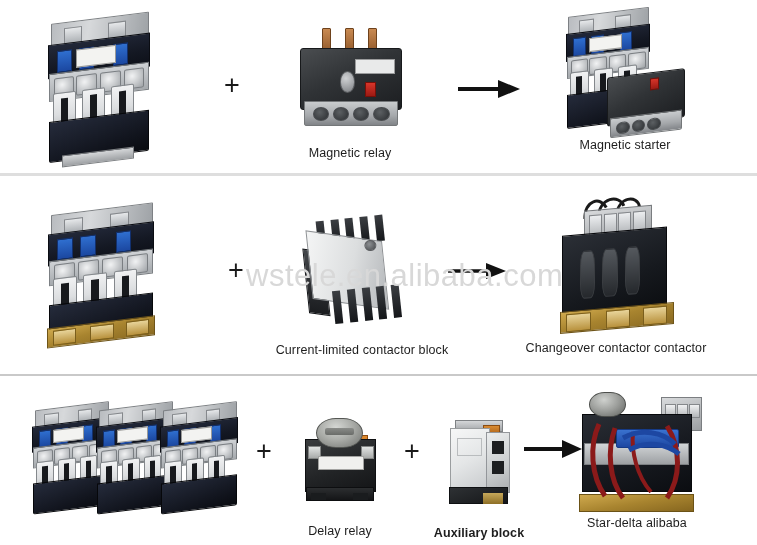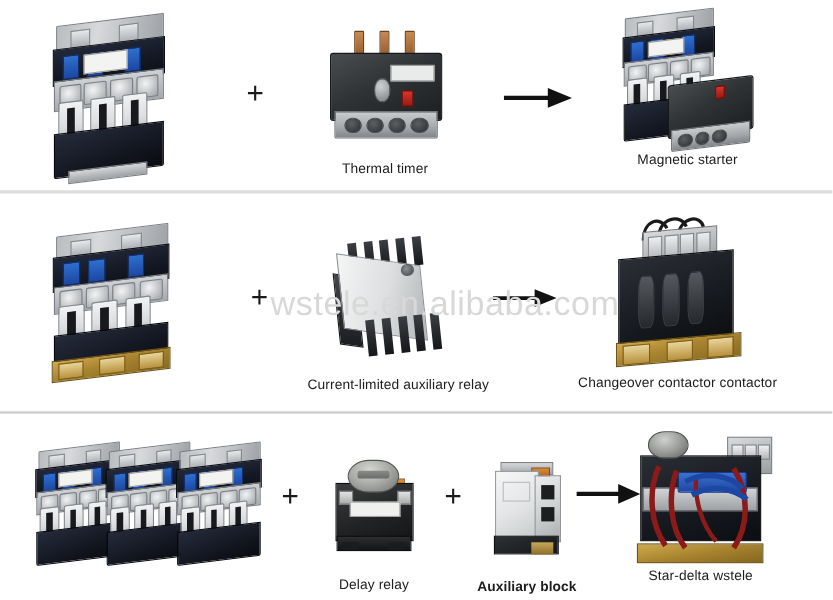--- a/index.html
+++ b/index.html
@@ -456,21 +456,21 @@
         <div class="rl-dial"></div>
         <div class="rl-plate"></div>
         <div class="rl-reset"></div>
         <div class="rl-base">
             <i></i>
             <i></i>
             <i></i>
             <i></i>
           </div>
       </div>
-      <div class="caption" style="margin-top:20px;">Thermal timer</div>
+      <div class="caption" style="margin-top:20px;">Magnetic relay</div>
     </div>
 
     <div class="arrow" style="left:458px; top:78px;">
       <svg width="62" height="22" viewBox="0 0 62 22">
         <line x1="0" y1="11" x2="42" y2="11" stroke="#111111" stroke-width="4"></line>
         <polygon points="40,2 62,11 40,20" fill="#111111"></polygon>
       </svg>
     </div>
 
     <div class="slot" style="left:545px; top:12px; width:160px;">
@@ -556,21 +556,21 @@
         <div class="ab-face"></div>
         <div class="ab-screw"></div>
         <div class="ab-fingers-bot">
             <i></i>
             <i></i>
             <i></i>
             <i></i>
             <i></i>
           </div>
       </div>
-      <div class="caption" style="margin-top:18px;">Current-limited auxiliary relay</div>
+      <div class="caption" style="margin-top:18px;">Current-limited contactor block</div>
     </div>
 
     <div class="arrow" style="left:448px; top:82px;">
       <svg width="58" height="20" viewBox="0 0 58 20">
         <line x1="0" y1="10" x2="40" y2="10" stroke="#111111" stroke-width="3.5"></line>
         <polygon points="38,2 58,10 38,18" fill="#111111"></polygon>
       </svg>
     </div>
 
     <div class="slot" style="left:505px; top:14px; width:222px;">
@@ -730,17 +730,17 @@
           <svg viewBox="0 0 132 122" preserveAspectRatio="none">
             <path d="M28 32 C18 54 20 84 34 104" stroke="#8b1a1a" stroke-width="5" fill="none"></path>
             <path d="M44 36 C36 58 38 88 52 106" stroke="#8b1a1a" stroke-width="5" fill="none"></path>
             <path d="M96 34 C110 56 110 86 96 106" stroke="#8b1a1a" stroke-width="5" fill="none"></path>
             <path d="M62 40 C60 60 66 84 80 100" stroke="#8b1a1a" stroke-width="4" fill="none"></path>
             <path d="M52 46 C70 36 92 40 104 52" stroke="#1d47a2" stroke-width="5" fill="none"></path>
             <path d="M58 58 C76 48 96 52 108 62" stroke="#1d47a2" stroke-width="5" fill="none"></path>
           </svg>
         </div>
       </div>
-      <div class="caption" style="margin-top:2px;">Star-delta wstele</div>
+      <div class="caption" style="margin-top:2px;">Star-delta alibaba</div>
     </div>
   </div>
 
 </div>
 
 </body></html>

